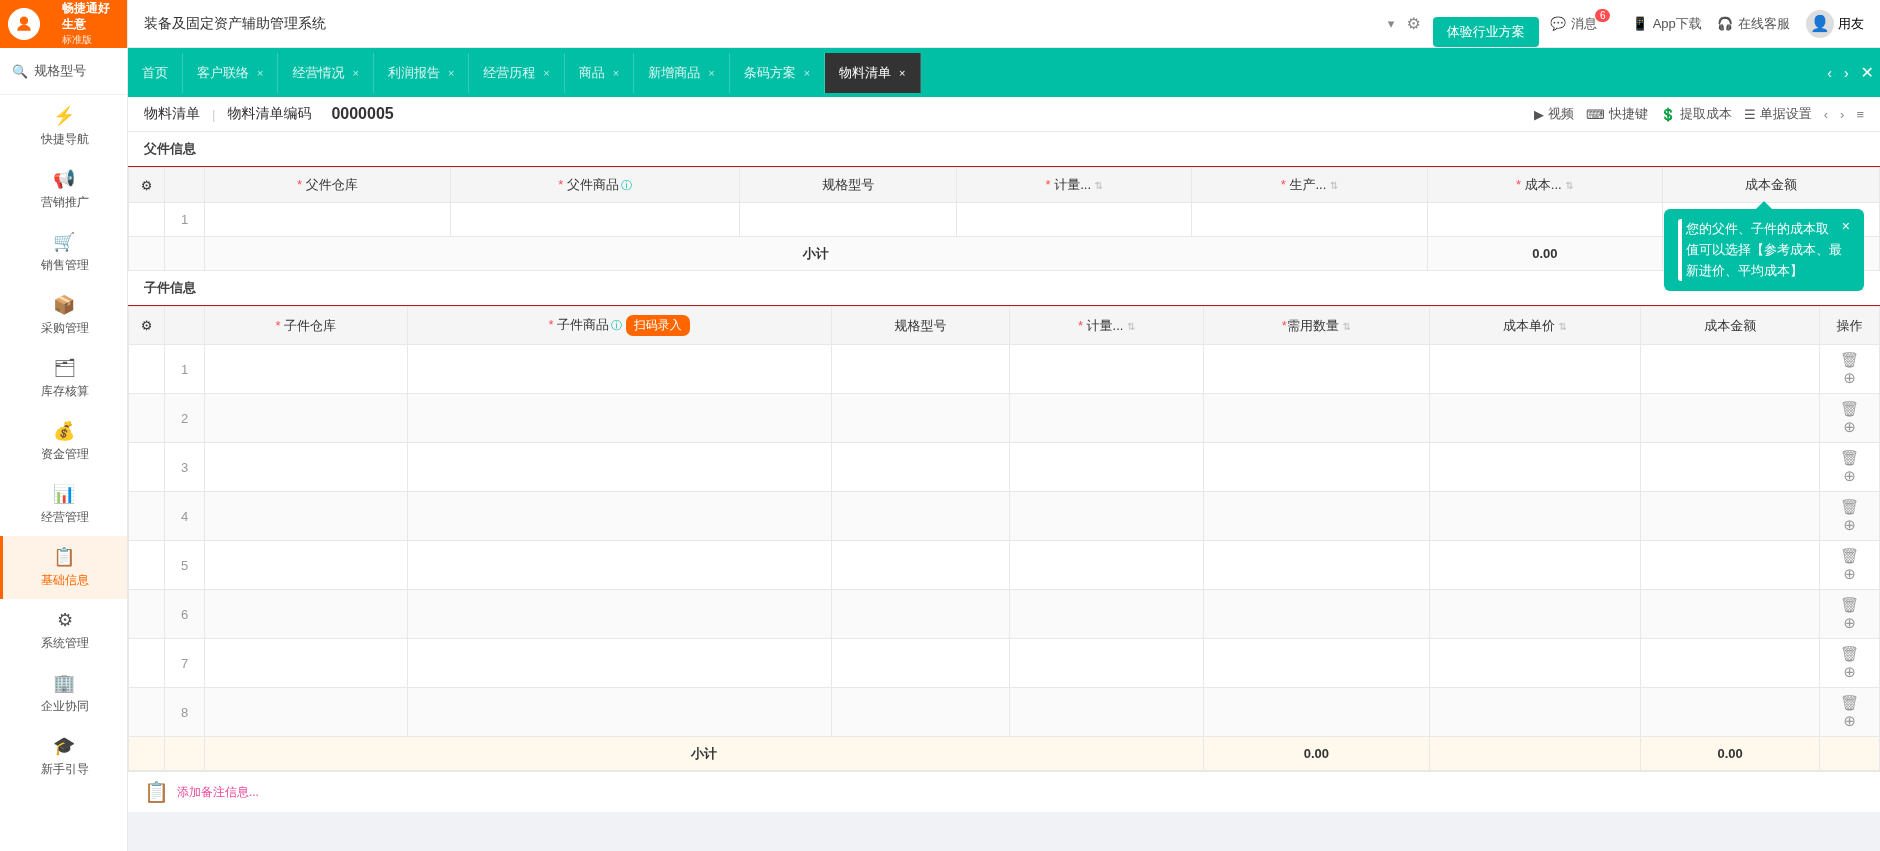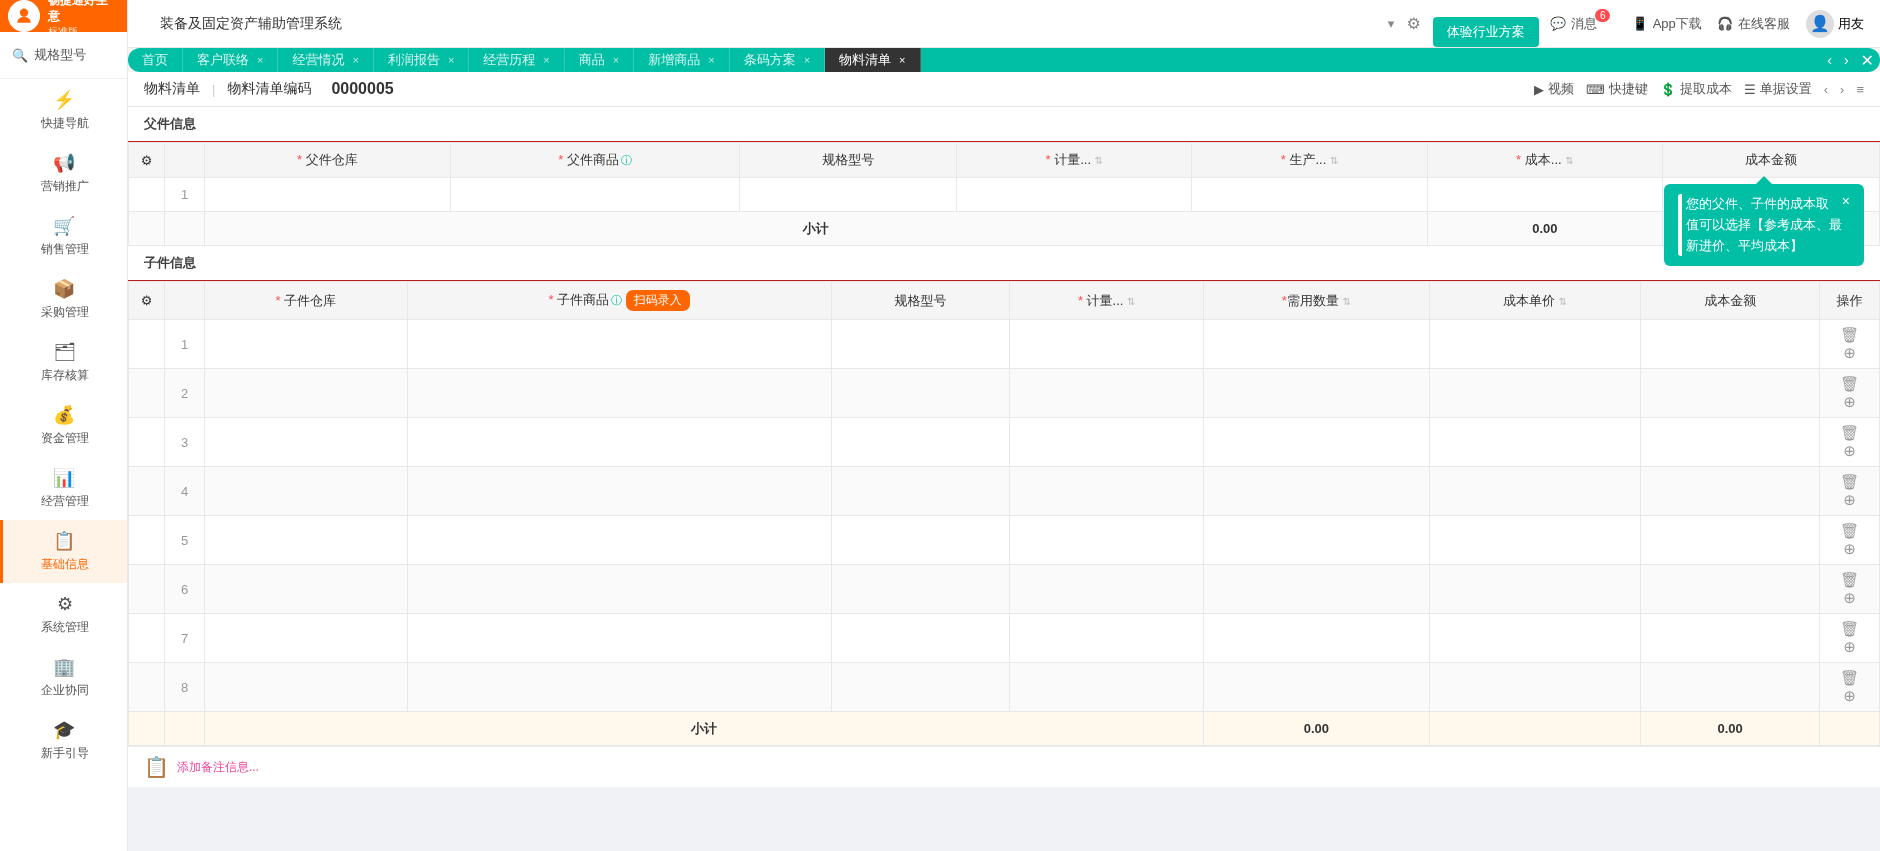--- a/index.html
+++ b/index.html
@@ -14,22 +14,22 @@
       flex-direction: column;
       flex-shrink: 0;
       height: 100%;
     }
     .sidebar-logo {
       background: #ff6600;
       color: #fff;
       padding: 10px 8px;
       display: flex;
       align-items: center;
-      gap: 8px;
-      height: 32px;
+      gap: 22px;
+      height: 48px;
       flex-shrink: 0;
     }
     .sidebar-logo-icon {
       width: 32px;
       height: 32px;
       background: #fff;
       border-radius: 50%;
       display: flex;
       align-items: center;
       justify-content: center;
@@ -82,21 +82,21 @@
     .topbar {
       background: #fff;
       height: 48px;
       display: flex;
       align-items: center;
       padding: 0 16px;
       border-bottom: 1px solid #e8e8e8;
       flex-shrink: 0;
       gap: 12px;
     }
-    .topbar-title { font-size: 14px; color: #333; flex: 1; margin-left: 16px; }
+    .topbar-title { font-size: 14px; color: #333; flex: 1; }
     .topbar-actions { display: flex; align-items: center; gap: 16px; }
     .topbar-btn {
       background: #00bfa5;
       color: #fff;
       border: none;
       border-radius: 4px;
       padding: 6px 14px;
       cursor: pointer;
       font-size: 13px;
       margin-top: 17px;
@@ -135,24 +135,23 @@
       justify-content: center;
       color: #888;
       font-size: 16px;
     }
 
     
     .nav-tabs {
       background: #00bfa5;
       display: flex;
       align-items: center;
-      height: 24px;
+      height: 49px;
       flex-shrink: 0;
       overflow: hidden;
-      border-radius: 15px;
     }
     .nav-tab {
       height: 40px;
       padding: 0 14px;
       display: flex;
       align-items: center;
       gap: 6px;
       color: rgba(255,255,255,0.85);
       cursor: pointer;
       font-size: 13px;

